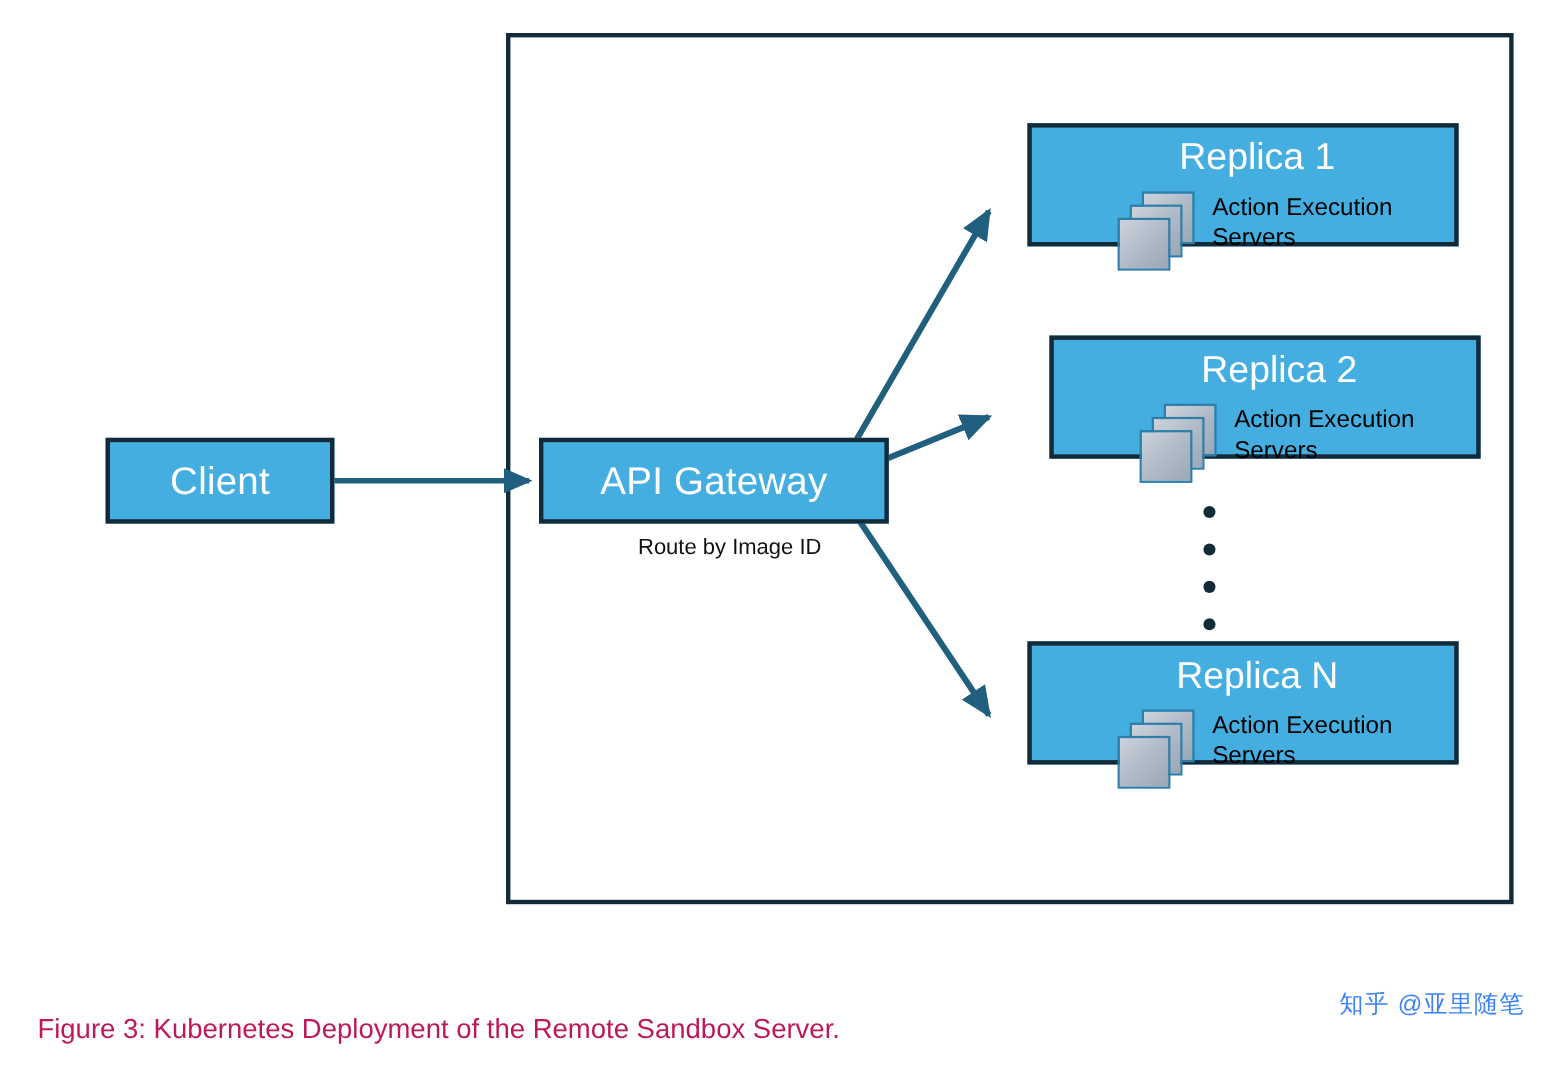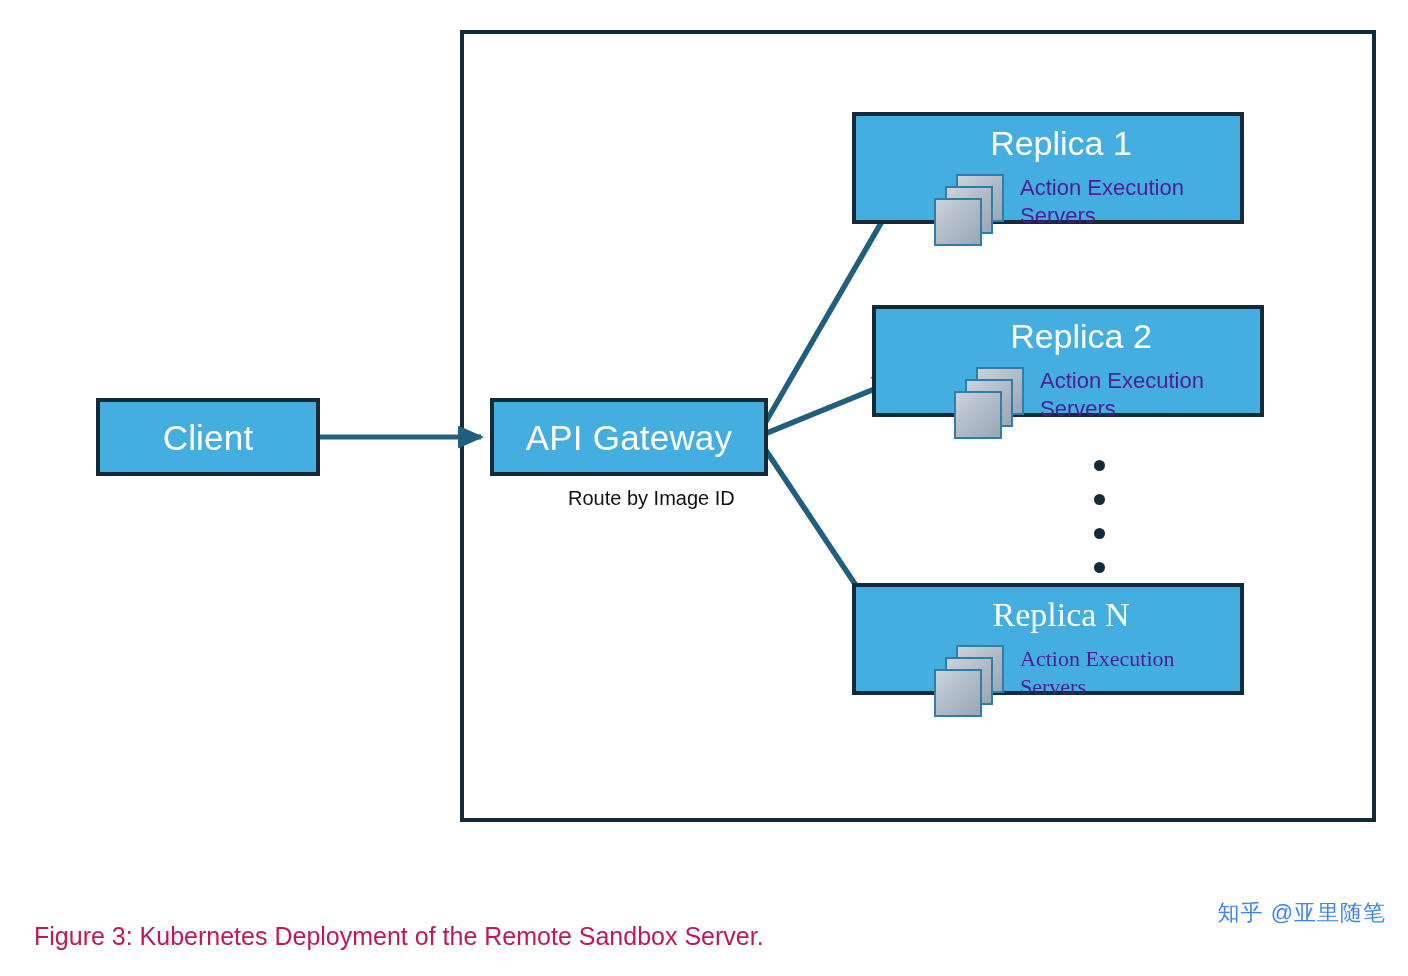--- a/index.html
+++ b/index.html
@@ -55,54 +55,54 @@
     font-weight: 400;
     letter-spacing: 0.2px;
     line-height: 1;
     white-space: nowrap;
   }
 
   
   #client-box {
     left: 96px;
     top: 398px;
-    width: 224px;
+    width: 208px;
     height: 78px;
   }
 
   
   #gateway-box {
     left: 490px;
     top: 398px;
-    width: 278px;
+    width: 318px;
     height: 78px;
   }
 
   .sublabel {
     position: absolute;
     color: #111111;
     font-size: 20px;
     white-space: nowrap;
     font-weight: 400;
   }
   #gateway-sublabel {
-    left: 568px;
+    left: 580px;
     top: 487px;
   }
 
   
   .replica-box {
-    left: 852px;
+    left: 934px;
     width: 392px;
     height: 112px;
     padding: 0;
   }
   #replica-1 { top: 112px; }
   #replica-2 { top: 305px; margin-left: 20px; }
-  #replica-n { top: 583px; font-family: Liberation Serif, serif; }
+  #replica-n { top: 583px; }
 
   .replica-title {
     position: absolute;
     top: 8px;
     left: 0;
     right: 0;
     text-align: center;
     color: #FFFFFF;
     font-size: 34px;
     line-height: 1.15;
@@ -133,21 +133,21 @@
     height: 48px;
     box-sizing: border-box;
     border: 2px solid #2E7EA8;
     background: linear-gradient(135deg, #CBD3DC 0%, #AEB9C6 55%, #9AA7B6 100%);
   }
   .servers-icon i.back  { left: 22px; top: 0px;  }
   .servers-icon i.mid   { left: 11px; top: 12px; }
   .servers-icon i.front { left: 0px;  top: 24px; }
 
   .servers-text {
-    color: #4c1d95;
+    color: #000000;
     font-size: 22px;
     line-height: 1.28;
     font-weight: 400;
     max-width: 190px;
   }
 
   
   .dots-col {
     position: absolute;
     left: 1094px;

